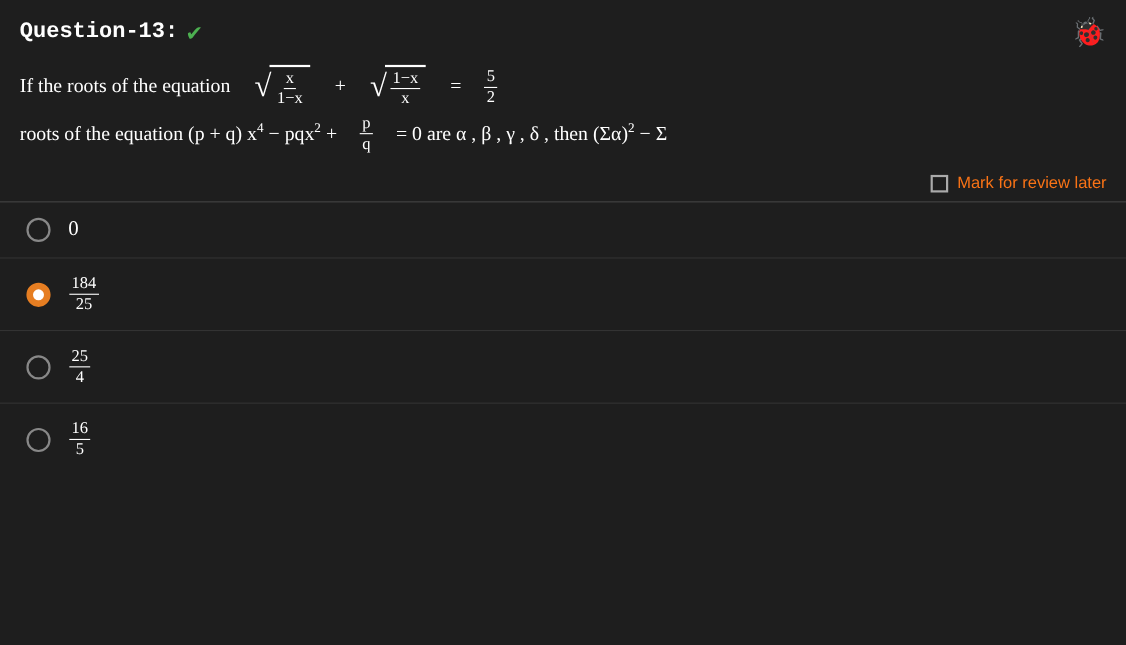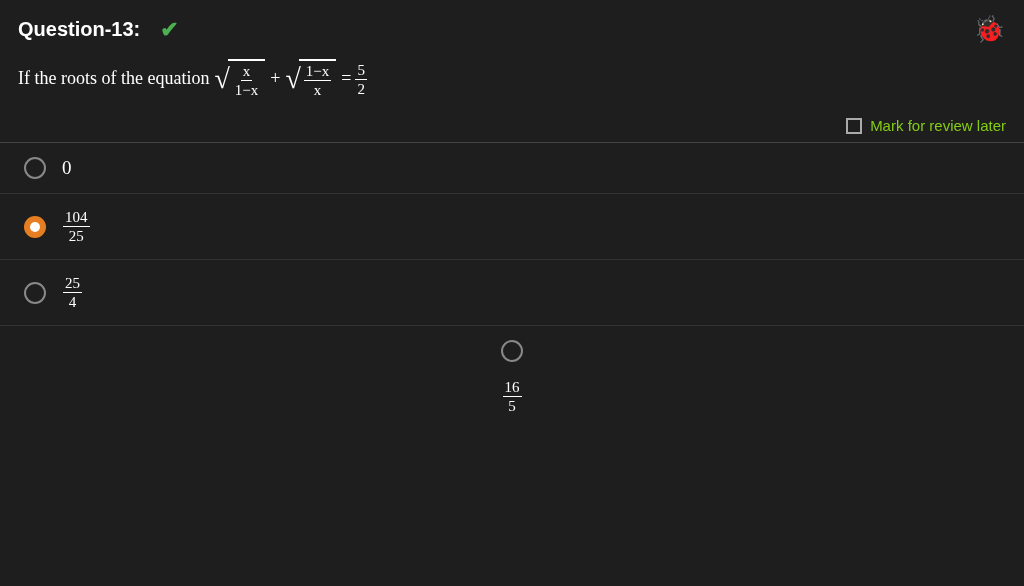--- a/index.html
+++ b/index.html
@@ -26,24 +26,24 @@
       padding: 14px 18px 8px 18px;
       display: flex;
       align-items: center;
       justify-content: space-between;
     }
 
     .question-title {
       font-size: 20px;
       font-weight: bold;
       color: #ffffff;
-      font-family: Liberation Sans, sans-serif;
-      display: flex;
-      align-items: center;
-      gap: 20px;
+      font-family: Liberation Mono, monospace;
+      display: flex;
+      align-items: center;
+      gap: 8px;
       justify-content: flex-end;
     }
 
     .check-mark {
       color: #4caf50;
       font-size: 22px;
     }
 
     .bug-icon {
       font-size: 26px;
@@ -55,21 +55,21 @@
       font-size: 18px;
       line-height: 1.75;
       color: #ffffff;
       font-family: 'Times New Roman', serif;
     }
 
     .math-line {
       display: flex;
       align-items: center;
       flex-wrap: wrap;
-      gap: 3px;
+      gap: 20px;
       margin-bottom: 4px;
     }
 
     .fraction {
       display: inline-flex;
       flex-direction: column;
       align-items: center;
       vertical-align: middle;
       margin: 0 1px;
     }
@@ -120,21 +120,21 @@
       width: 16px;
       height: 16px;
       border: 2px solid #aaa;
       background: transparent;
       display: inline-block;
     }
 
     .review-label {
       font-family: Arial, sans-serif;
       font-size: 15px;
-      color: #84cc16;
+      color: #f97316;
     }
 
     .divider {
       height: 1px;
       background: #444;
       margin: 0 0;
     }
 
     .options-list {
       display: flex;
@@ -145,21 +145,20 @@
       display: flex;
       align-items: center;
       padding: 14px 24px;
       border-bottom: 1px solid #333;
       gap: 16px;
       cursor: pointer;
     }
 
     .option-item:last-child {
       border-bottom: none;
-      flex-direction: column;
     }
 
     .radio-outer {
       width: 22px;
       height: 22px;
       border-radius: 50%;
       border: 2px solid #888;
       display: flex;
       align-items: center;
       justify-content: center;
@@ -230,20 +229,28 @@
 
       <span>=</span>
 
       <span class="fraction">
         <span class="num">5</span>
         <span class="den">2</span>
       </span>
 
     </div>
 
+    <div class="math-line">
+      <span>roots of the equation (p + q) x<sup>4</sup> − pqx<sup>2</sup> +</span>
+      <span class="fraction">
+        <span class="num">p</span>
+        <span class="den">q</span>
+      </span>
+      <span>= 0 are α , β , γ , δ , then (Σα)<sup>2</sup> − Σ</span>
+    </div>
 
   </div>
 
   <div class="mark-review-area">
     <span class="review-checkbox"></span>
     <span class="review-label">Mark for review later</span>
   </div>
 
   <div class="divider"></div>
 
@@ -253,21 +260,21 @@
       <div class="radio-outer"></div>
       <span class="option-label">0</span>
     </div>
 
     <div class="option-item">
       <div class="radio-outer selected">
         <div class="radio-inner"></div>
       </div>
       <span class="option-label">
         <span class="fraction">
-          <span class="num">104</span>
+          <span class="num">184</span>
           <span class="den">25</span>
         </span>
       </span>
     </div>
 
     <div class="option-item">
       <div class="radio-outer"></div>
       <span class="option-label">
         <span class="fraction">
           <span class="num">25</span>

